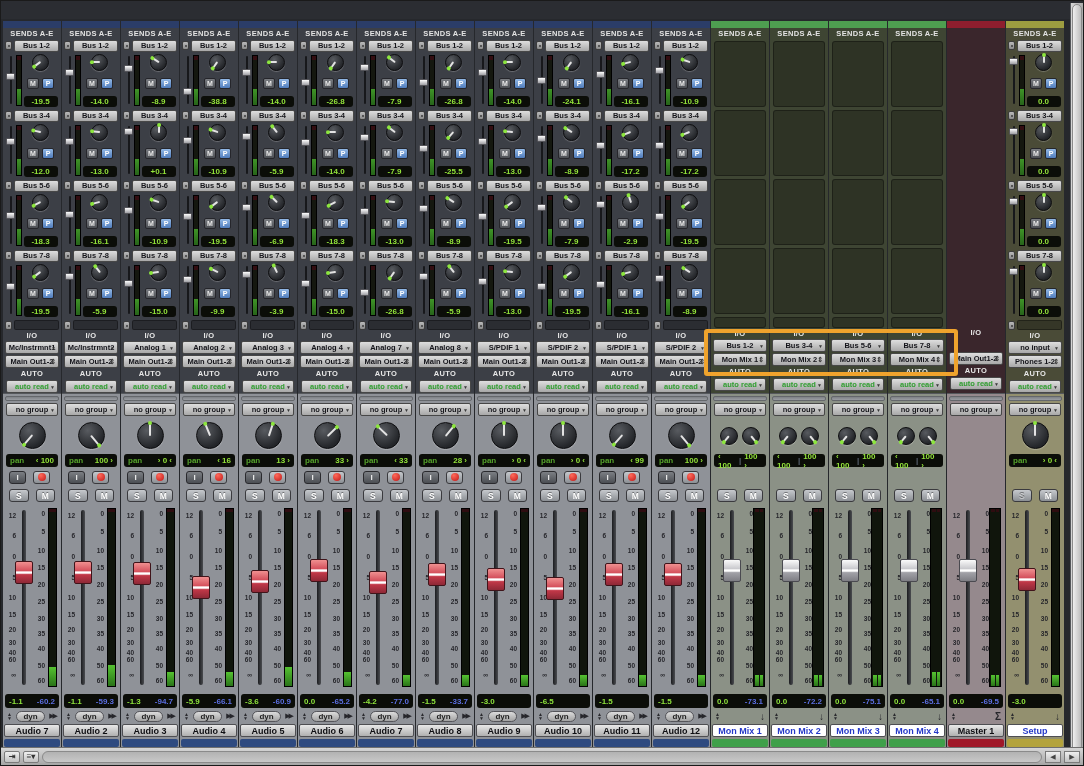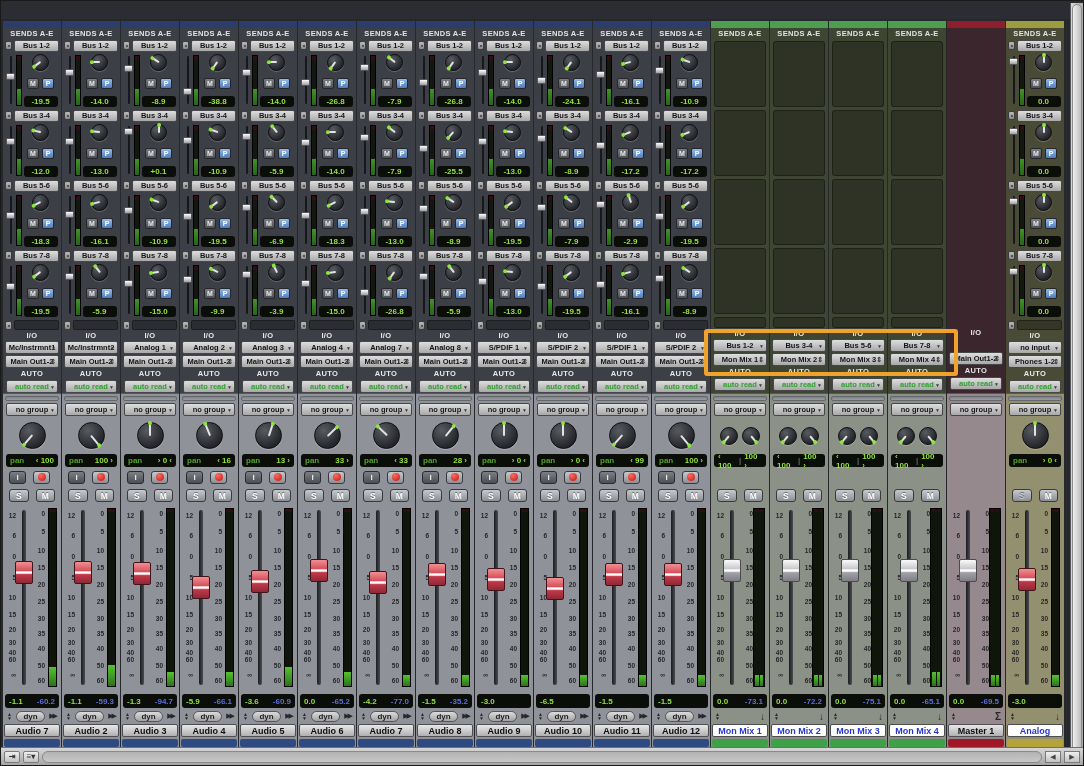--- a/index.html
+++ b/index.html
@@ -1715,21 +1715,21 @@
               <span class="fz-lab m" style="top: 92%;">60</span>
               <div class="ftrack"></div>
               <div class="fcap red" style="top: 31%;"></div>
               <div class="meter">
                 <div class="mfill" style="height: 6%;"></div>
                 <div class="clip"></div>
               </div>
             </div>
             <div class="vol-read">
               <span class="vol">-1.5</span>
-              <span class="peak">-35.2</span>
+              <span class="peak">-33.7</span>
             </div>
             <div class="util-row">
               <div class="stepper">
                 <span>▲</span>
                 <span>▼</span>
               </div>
               <div class="dynpill">dyn</div>
               <span class="ffwd">▶▶</span>
             </div>
             <div class="name-btn">Audio 8</div>
@@ -3190,21 +3190,21 @@
               <span class="peak"></span>
             </div>
             <div class="util-row">
               <div class="stepper">
                 <span>▲</span>
                 <span>▼</span>
               </div>
               <div class="uspacer"></div>
               <span class="uicon">↓</span>
             </div>
-            <div class="name-btn white">Analog</div>
+            <div class="name-btn white">Setup</div>
             <div class="color-strip" style="background: rgb(179, 163, 60);"></div>
           </div>
         </div>
       </div>
   </div>
   <div class="vscroll">
       <div class="vthumb"></div>
     </div>
 
   <div class="bottombar">

